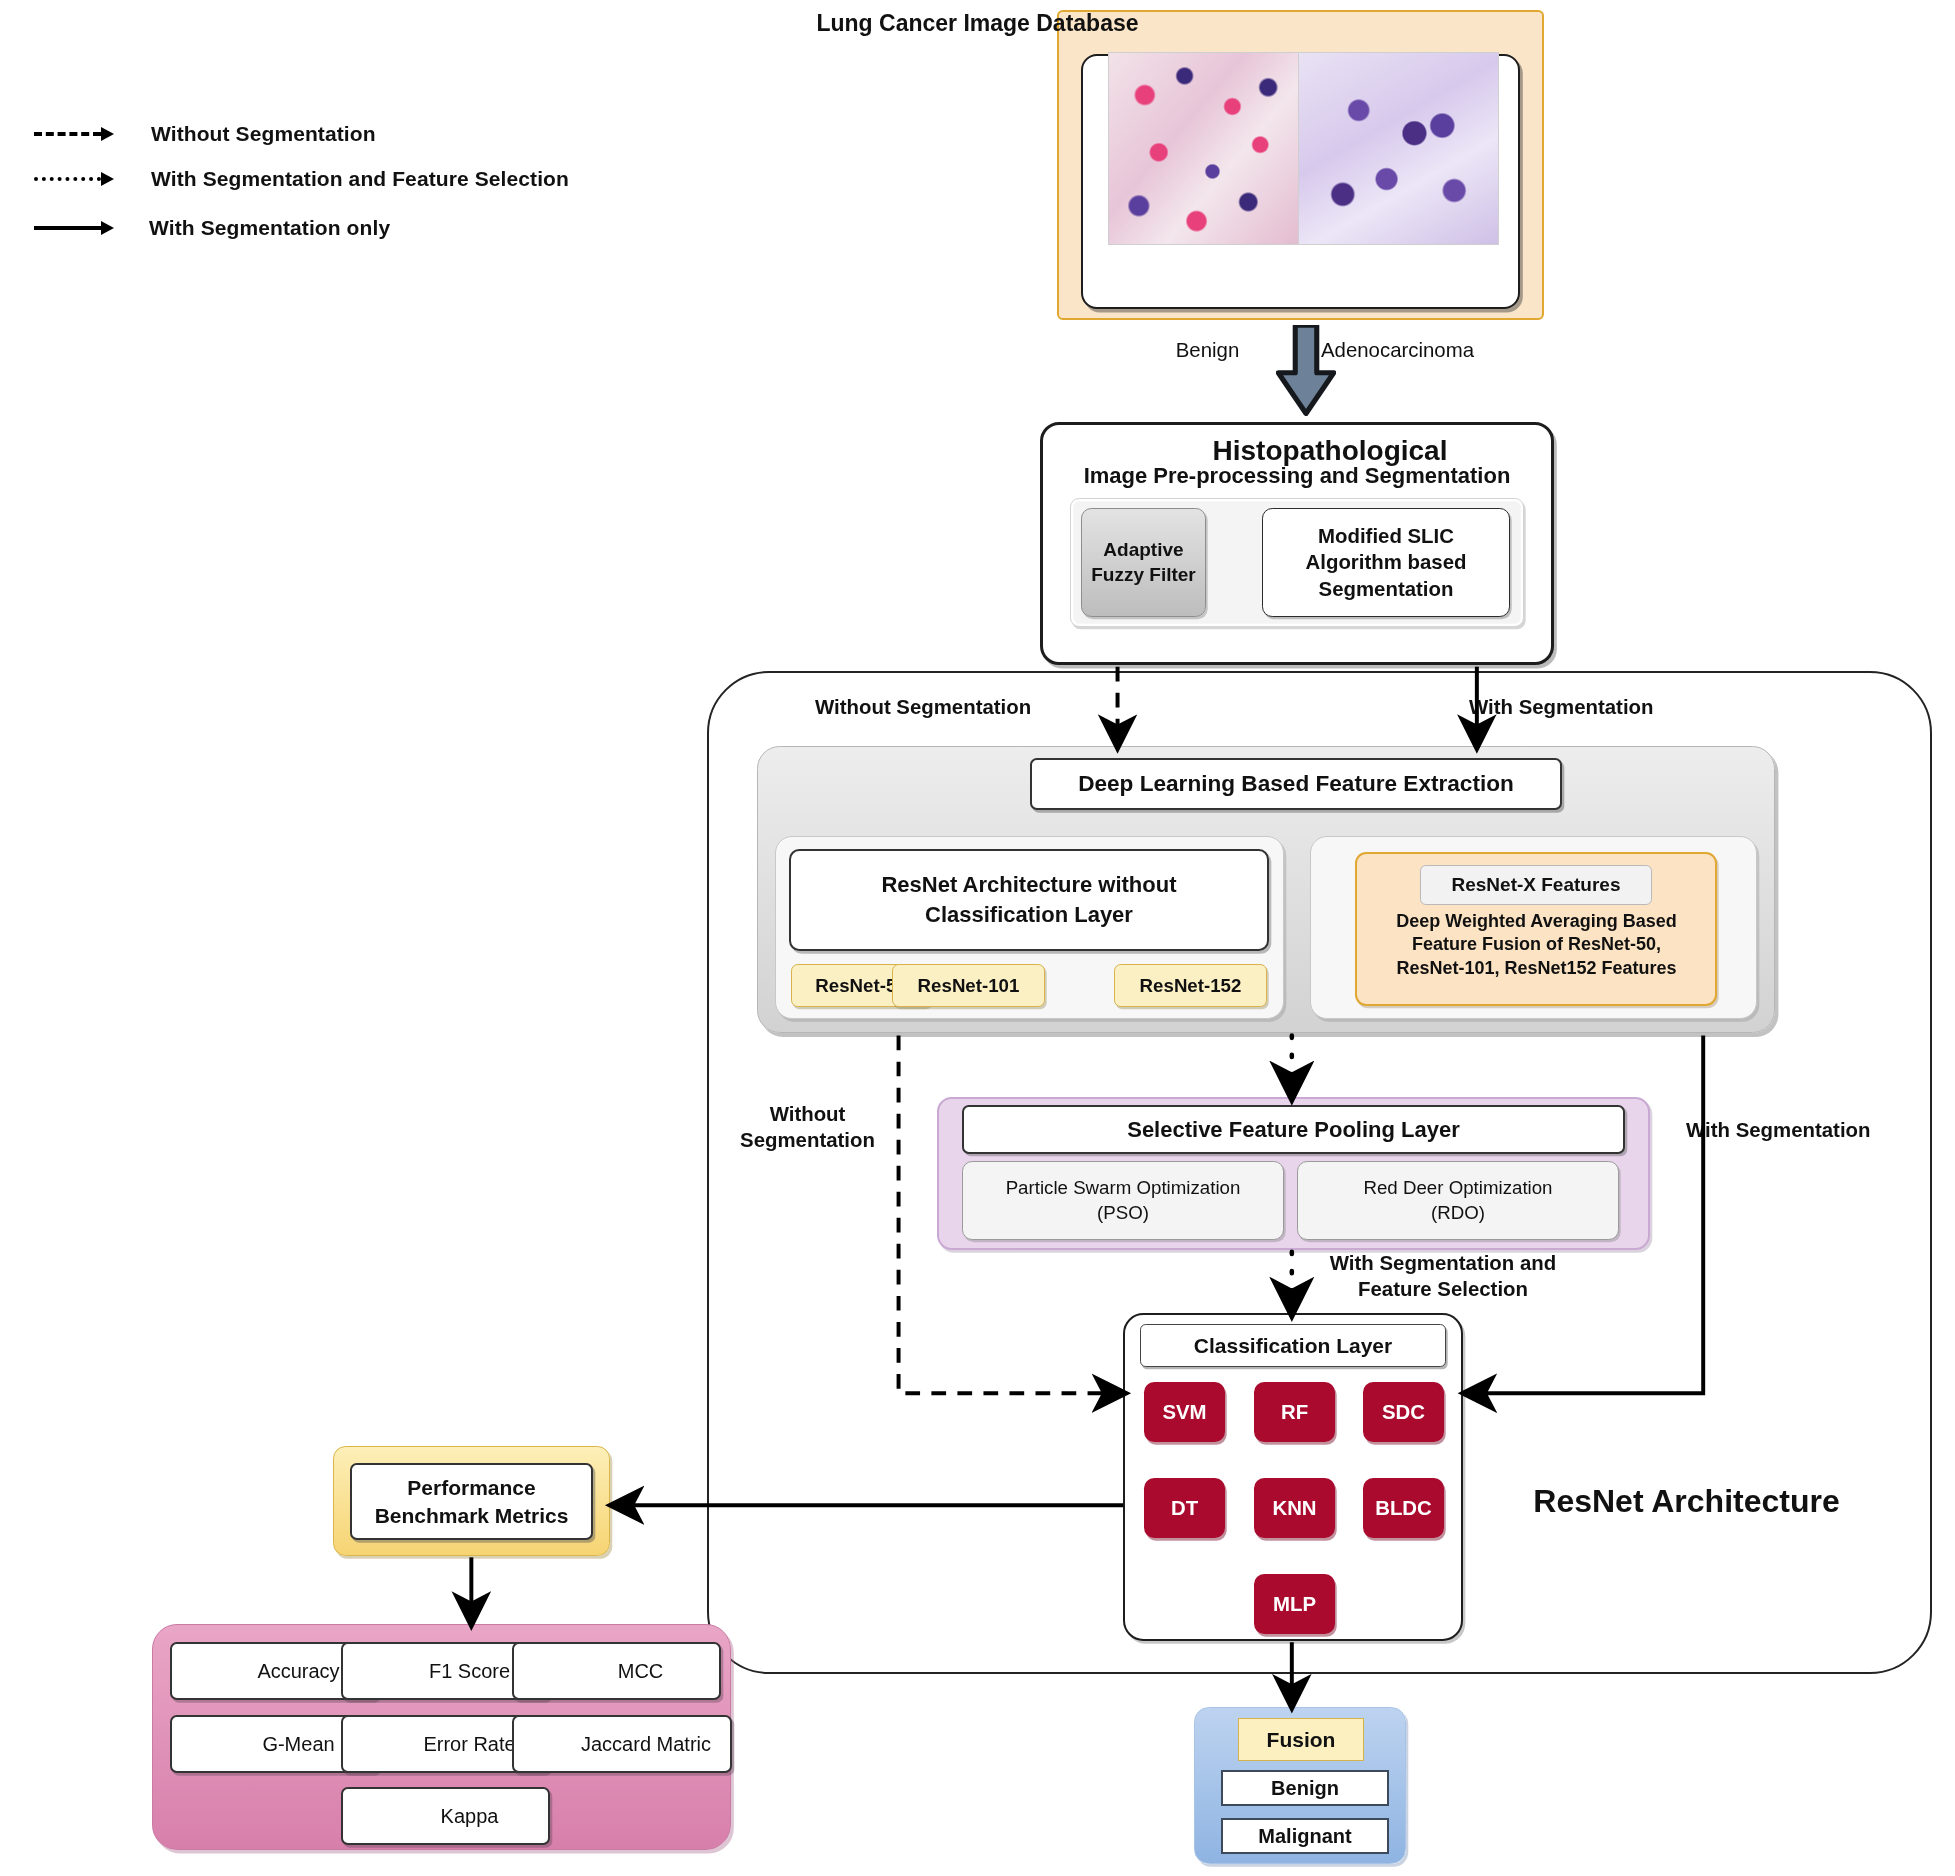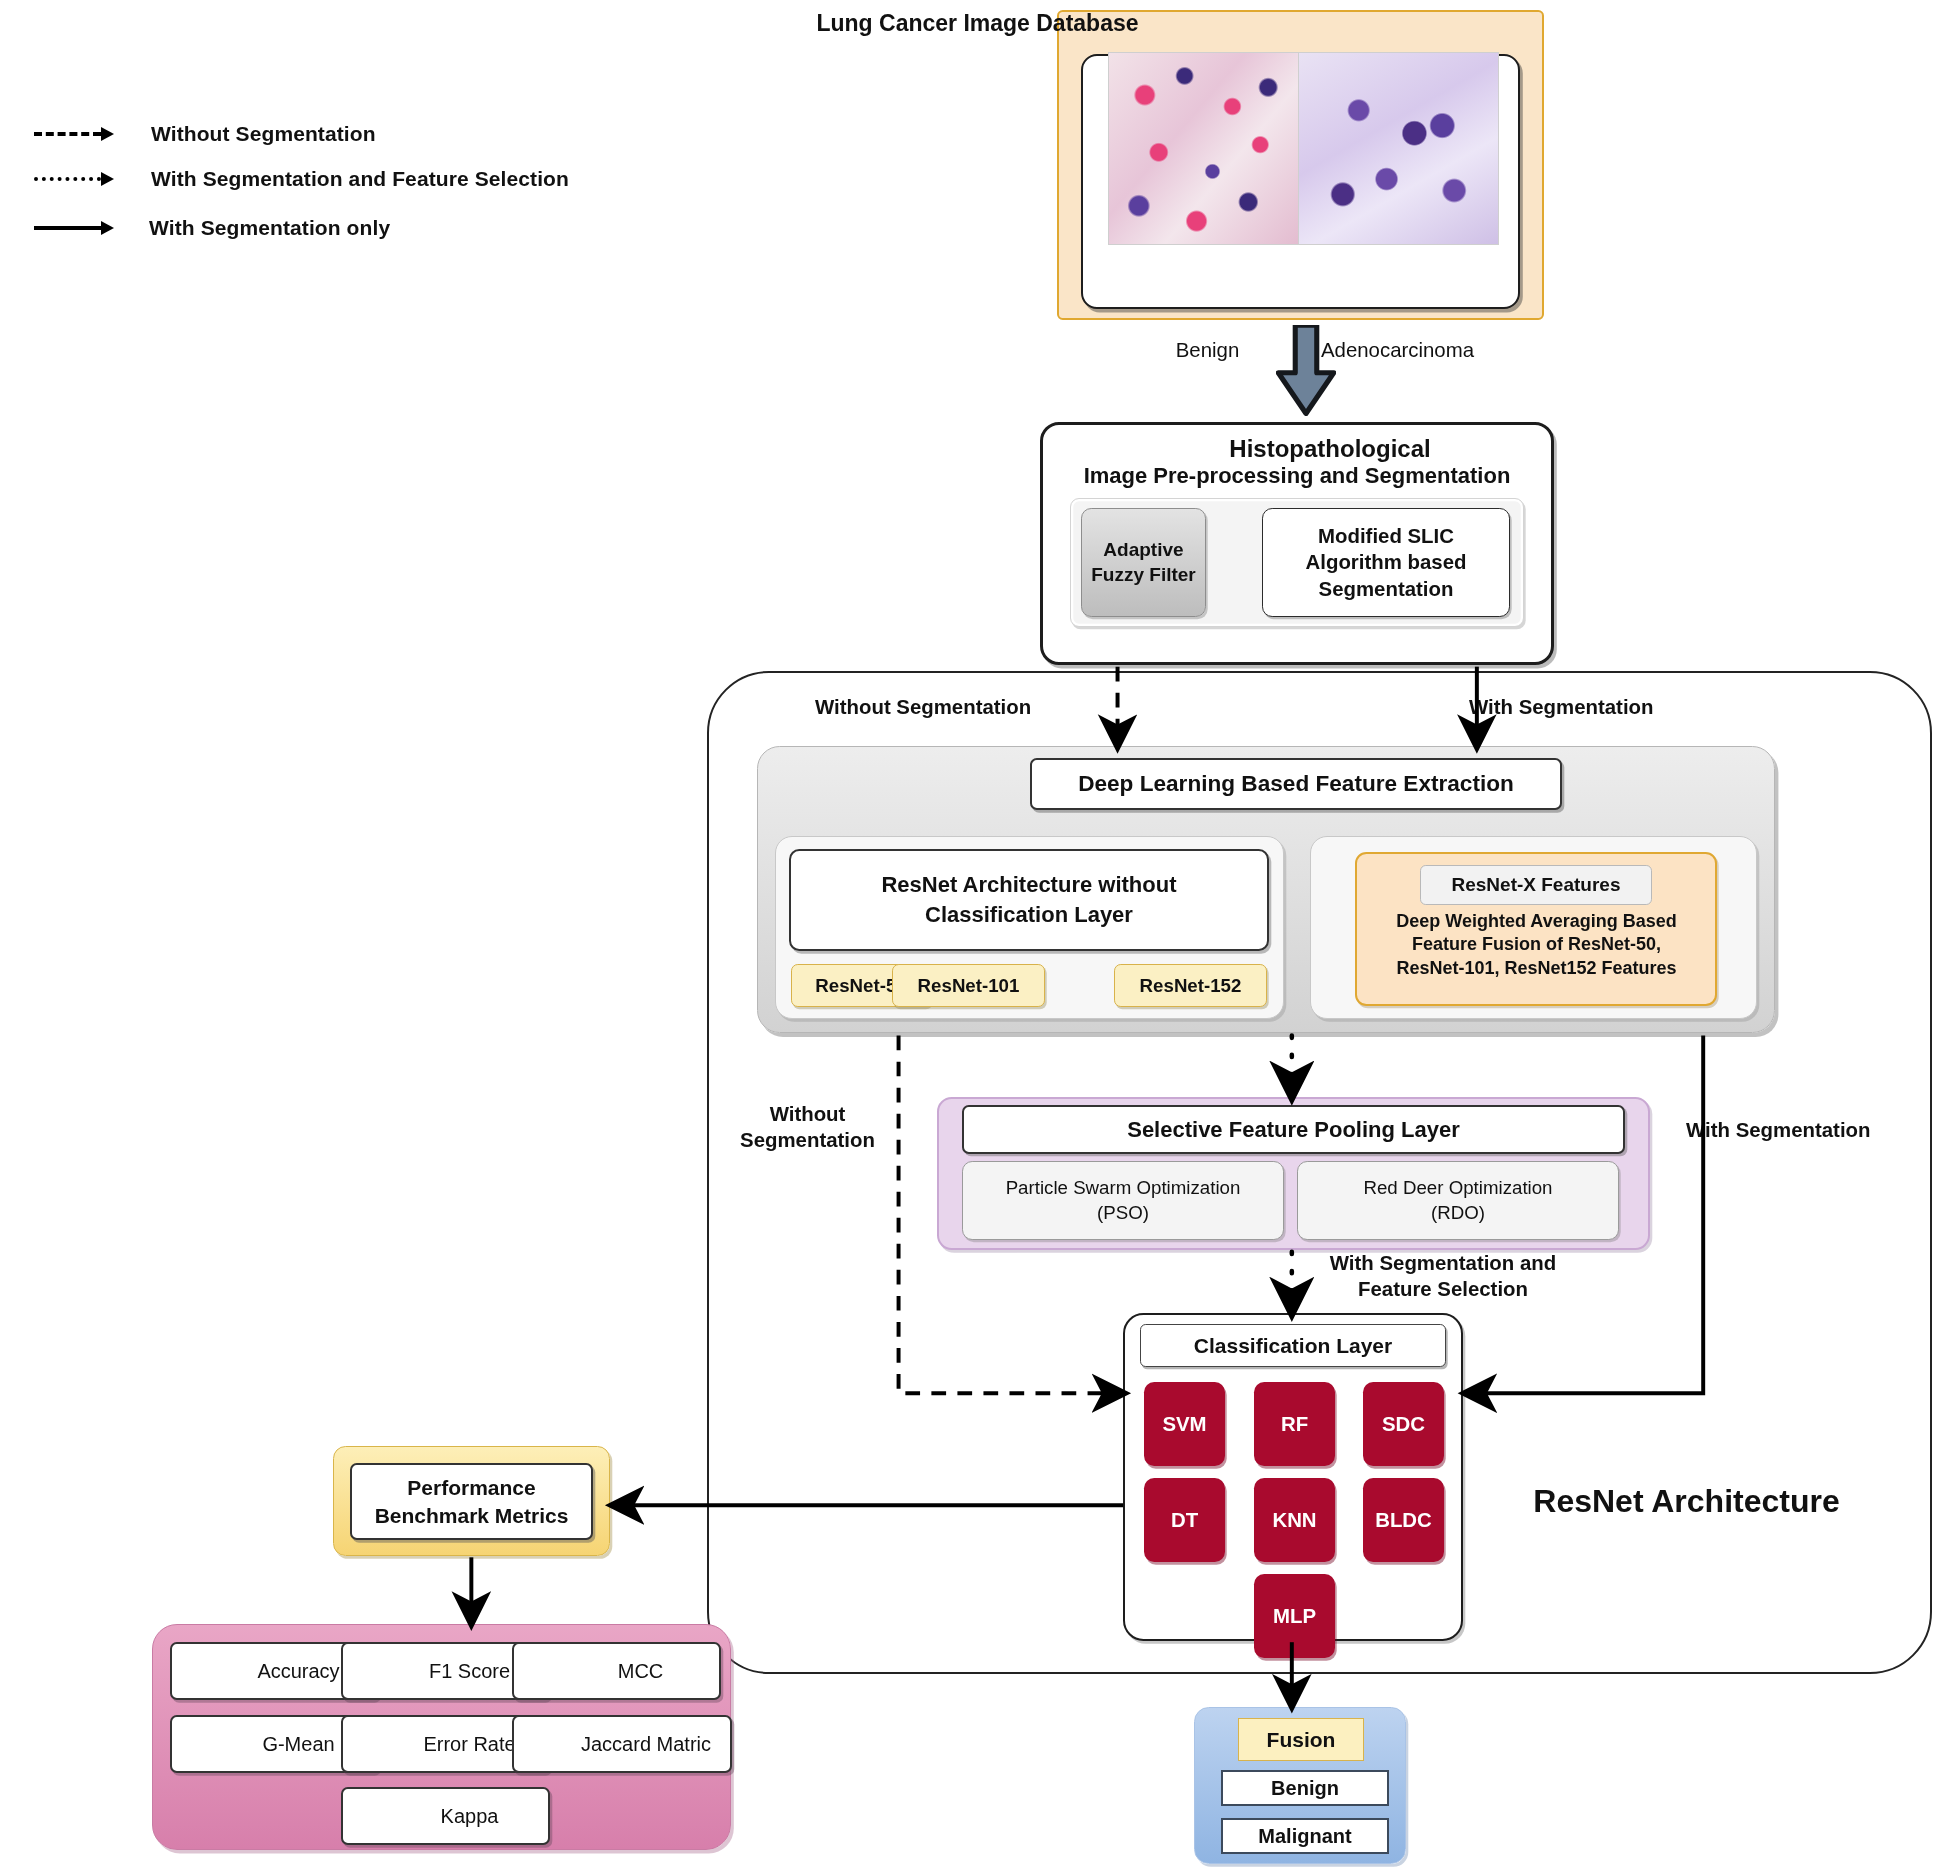--- a/index.html
+++ b/index.html
@@ -25,21 +25,21 @@
             border:2.8px solid #1d1d1d;border-radius:16px;box-shadow:2.8px 3.4px 0 rgba(60,60,60,.45);}
   .specimen{position:absolute;top:85px;width:199px;height:191px;border:0.6px solid #cfcfcf;}
   .spec-cap{position:absolute;top:283px;width:199px;font-size:20.4px;text-align:center;}
 
   
   #gray-arrow{left:1276px;top:325px;width:60px;height:91px;}
 
   
   #prep{left:1040px;top:422px;width:514px;height:243px;border:3.4px solid #1d1d1d;border-radius:19px;
         background:#fff;box-shadow:2.8px 3.4px 0 rgba(60,60,60,.35);}
-  #prep-t1{left:1040px;top:435px;width:580px;text-align:center;font-size:24px;font-weight:bold;}
+  #prep-t1{left:1040px;top:435px;width:580px;text-align:center;font-size:28px;font-weight:bold;}
   #prep-t2{left:1030px;top:463px;width:534px;text-align:center;font-size:22px;font-weight:bold;}
   #prep-inner{left:1070px;top:498px;width:454px;height:129px;background:#f4f4f4;
       border:1.7px solid #d4d4d4;border-radius:9px;box-shadow:inset 0 0 0 2.3px #fff,1.7px 2.3px 0 rgba(120,120,120,.3);}
   #aff{left:1081px;top:508px;width:125px;height:109px;border:1.7px solid #8d8d8d;border-radius:10.2px;
        background:linear-gradient(180deg,#e3e3e3,#bdbdbd);box-shadow:1.7px 2.3px 0 rgba(110,110,110,.35);}
   #slic{left:1262px;top:508px;width:248px;height:109px;border:1.7px solid #2b2b2b;border-radius:10.2px;
        background:#fff;box-shadow:1.7px 2.3px 0 rgba(110,110,110,.4);}
 
   
   #resnet-outer{left:707px;top:671px;width:1225px;height:1003px;
@@ -73,21 +73,21 @@
   #sfp-title{left:962px;top:1105px;width:663px;height:49px;border:2.3px solid #333;border-radius:6.8px;
        background:#fff;font-size:22px;font-weight:bold;box-shadow:2.3px 2.3px 0 rgba(90,90,90,.4);}
   .opt-box{position:absolute;top:1161px;height:77px;background:#f4f4f4;border:1.7px solid #9a9a9a;
        border-radius:10.2px;font-size:18.7px;line-height:1.32;box-shadow:1.7px 2.3px 0 rgba(120,120,120,.35);}
 
   
   #clf{left:1123px;top:1313px;width:340px;height:328px;border:2.3px solid #1d1d1d;border-radius:20.4px;
        background:#fff;box-shadow:2.3px 2.8px 0 rgba(70,70,70,.3);}
   #clf-title{left:1140px;top:1324px;width:306px;height:43px;border:1.7px solid #444;border-radius:5.7px;
        background:#fff;font-size:21px;font-weight:bold;box-shadow:1.7px 2.3px 0 rgba(90,90,90,.45);}
-  .clf-chip{position:absolute;width:81px;height:84px;background:#A90A2E;border-radius:10.2px;
+  .clf-chip{position:absolute;width:81px;height:60px;background:#A90A2E;border-radius:10.2px;
        color:#fff;font-size:20.4px;font-weight:bold;
        display:flex;align-items:center;justify-content:center;box-shadow:1.7px 2.8px 0 rgba(120,10,40,.45);}
 
   
   #pbm{left:333px;top:1446px;width:277px;height:110px;background:linear-gradient(180deg,#FDEFB8,#F6D473);
        border:1.7px solid #D9B54A;border-radius:12.5px;box-shadow:2.3px 2.8px 0 rgba(160,140,70,.4);}
   #pbm-inner{left:350px;top:1463px;width:243px;height:77px;border:2.3px solid #333;border-radius:6.8px;
        background:#fff;font-size:21px;font-weight:bold;line-height:1.3;box-shadow:2.3px 2.8px 0 rgba(90,90,90,.45);}
   #metrics{left:152px;top:1624px;width:579px;height:226px;
        background:linear-gradient(180deg,#E9A6C6,#D77FAB);border:1.7px solid #C97BA4;border-radius:25px;

